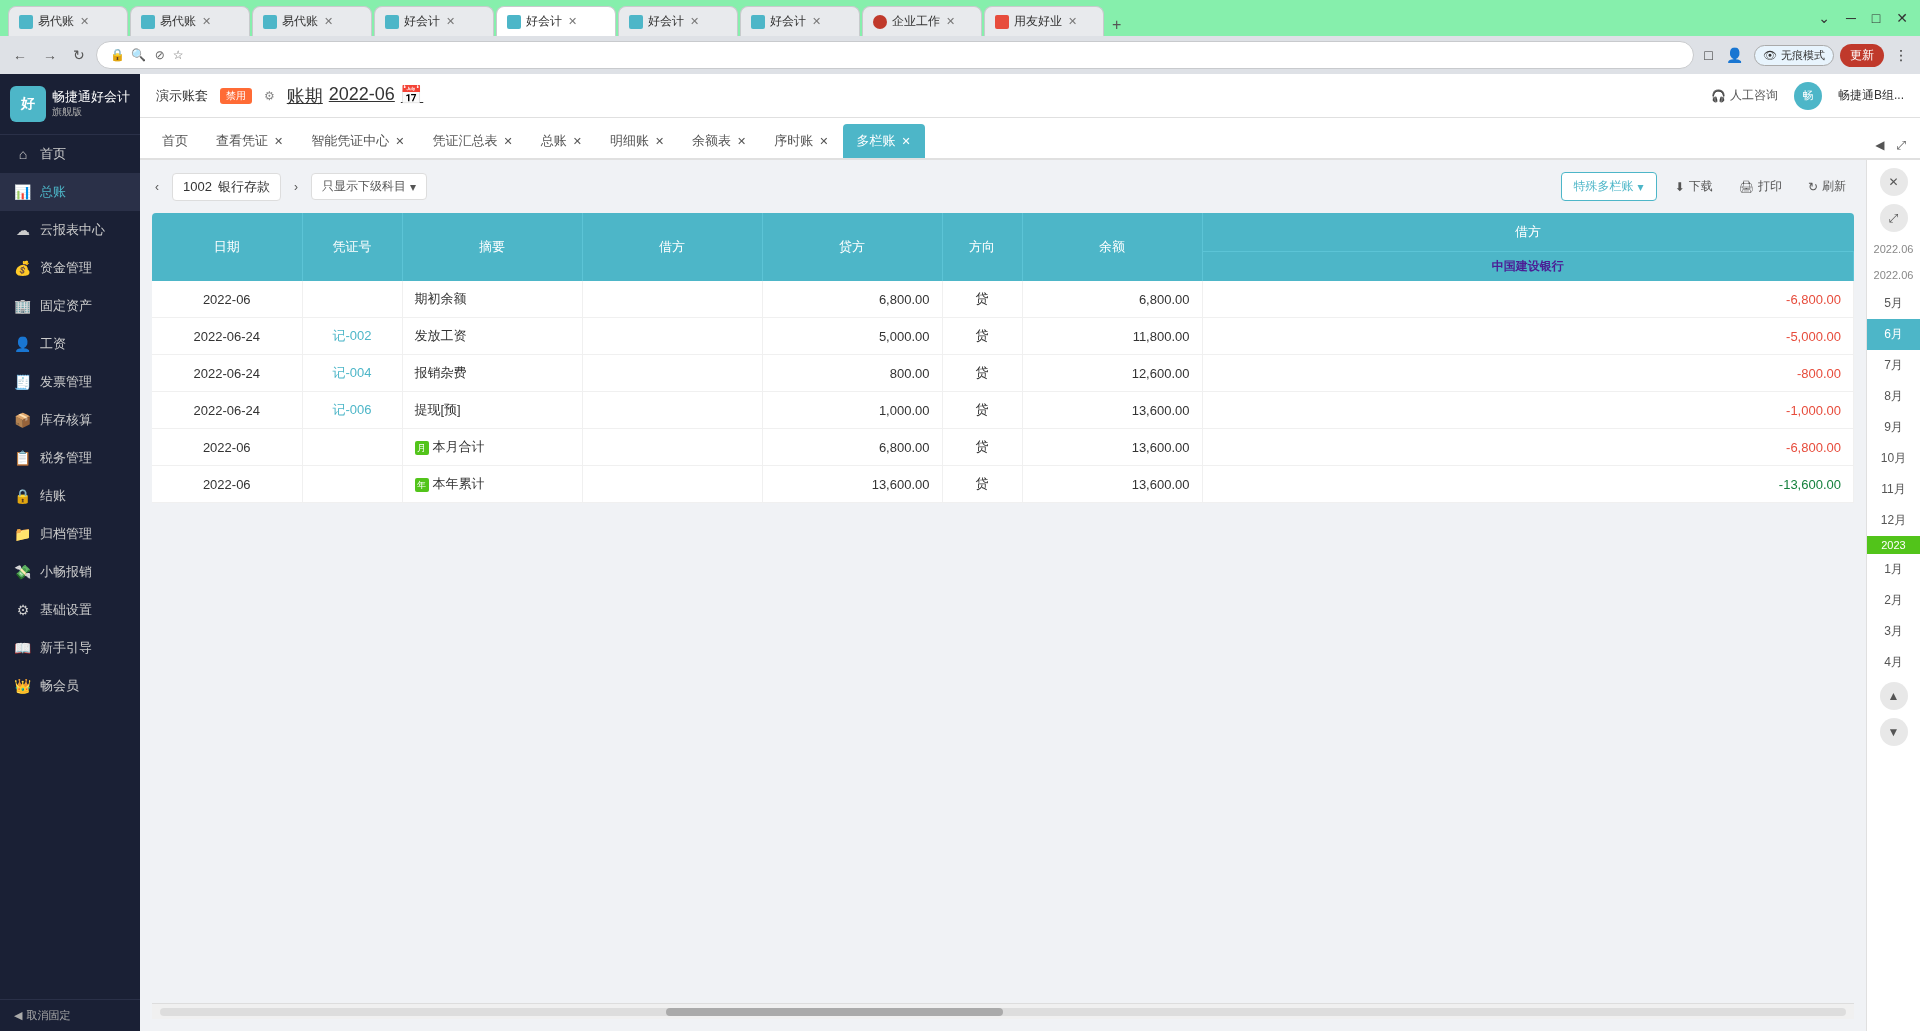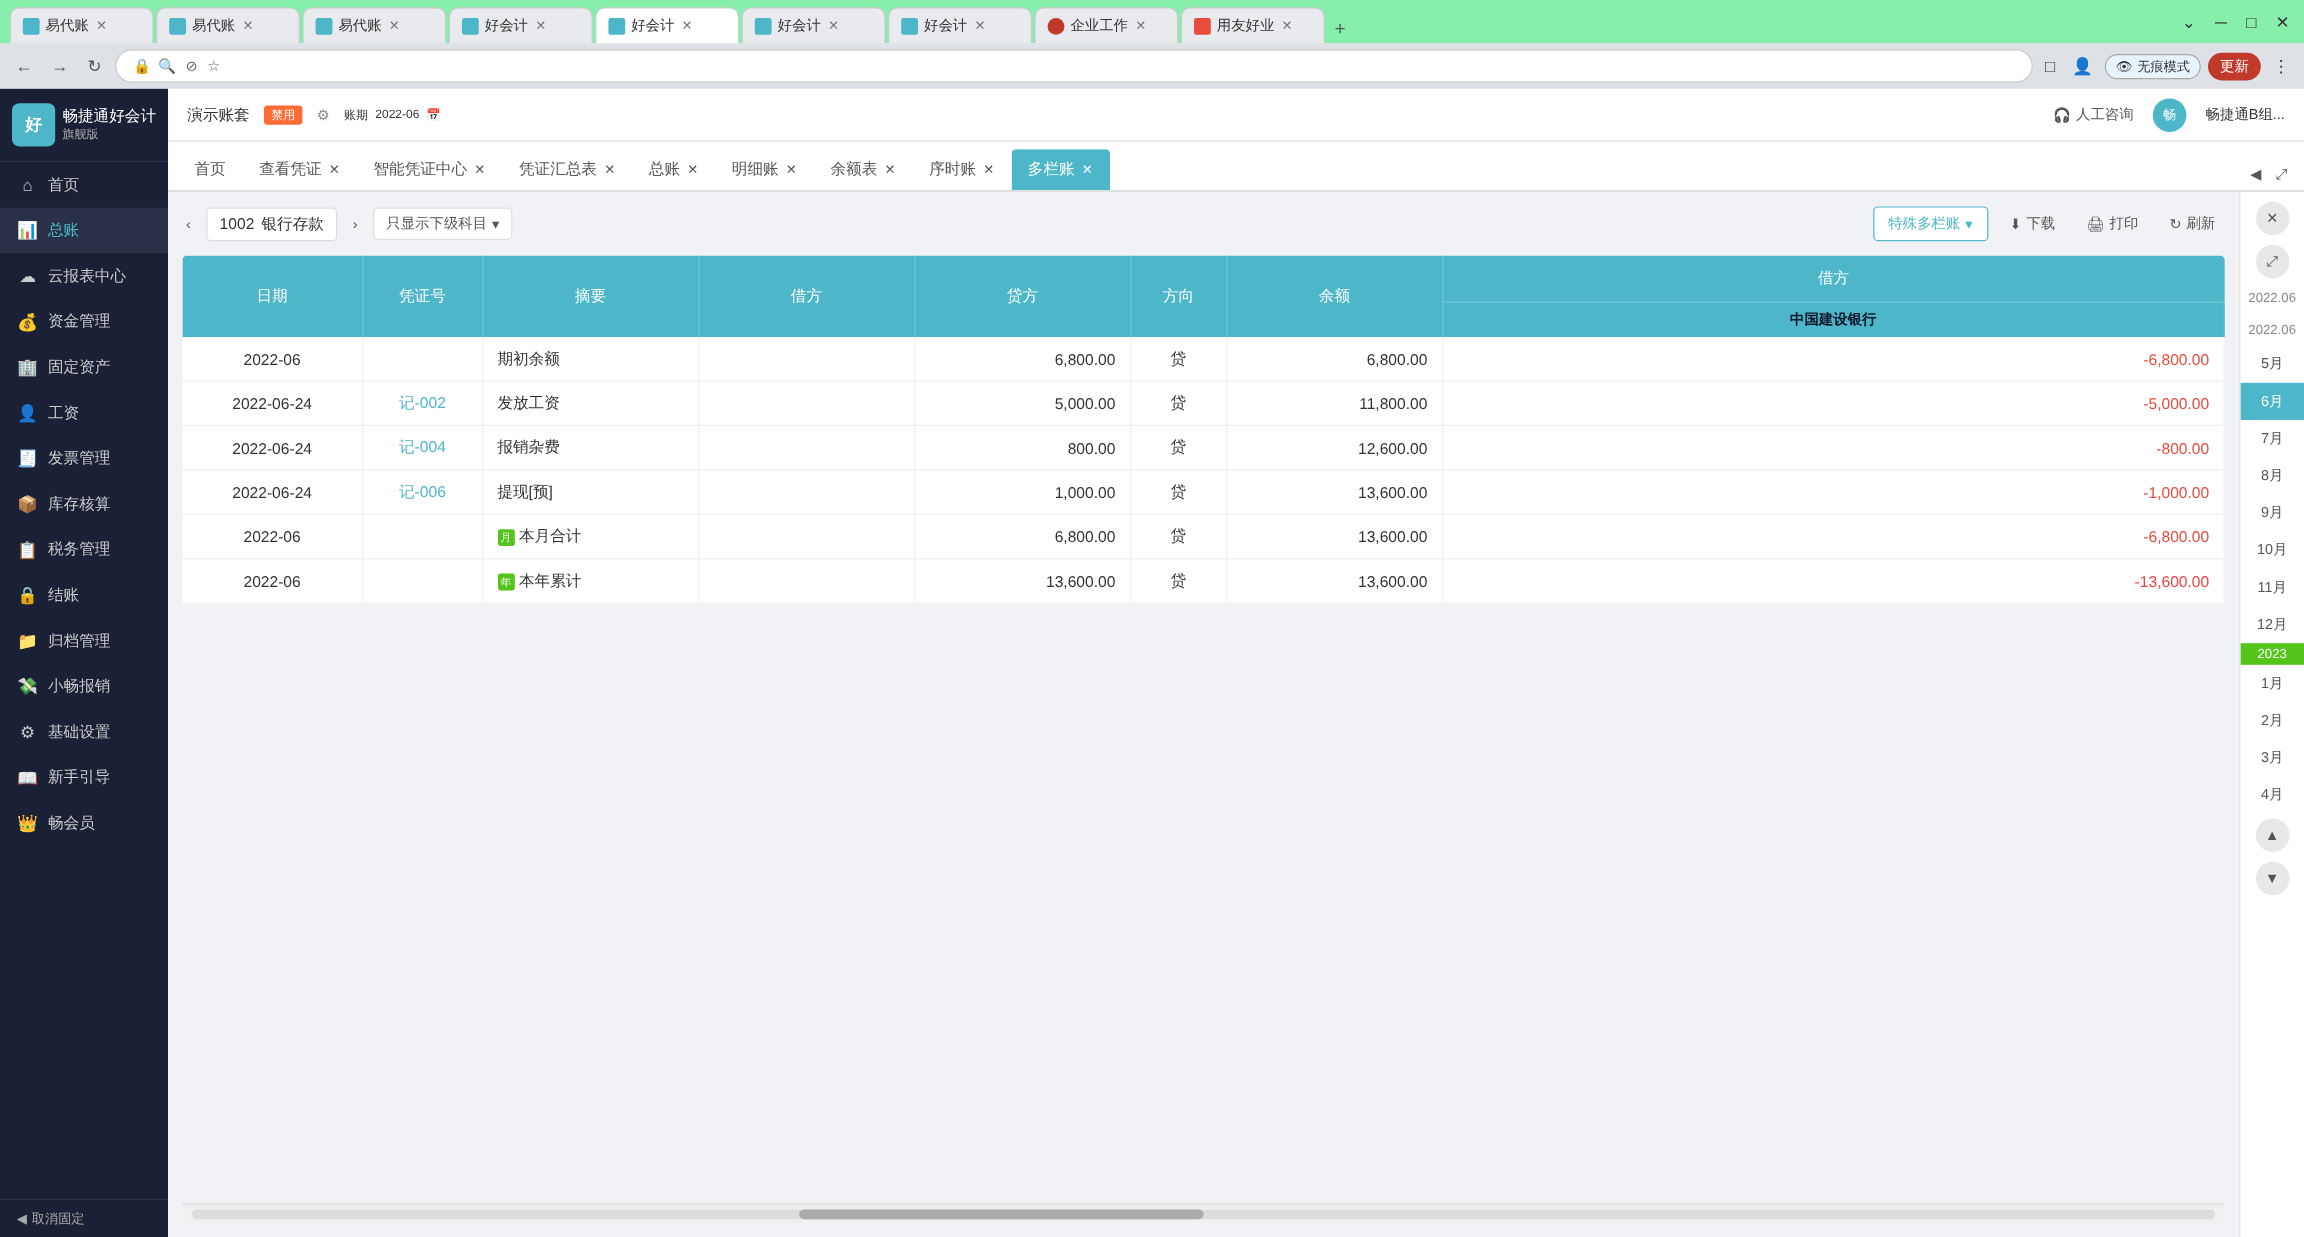--- a/index.html
+++ b/index.html
@@ -41,21 +41,21 @@
     .sidebar-item.active { background: #2a3048; color: #4db6c8; }
     .sidebar-item .item-icon { font-size: 14px; width: 18px; text-align: center; }
 
     
     .main-content { flex: 1; display: flex; flex-direction: column; background: #f0f2f5; overflow: hidden; }
 
     
     .top-bar { background: #fff; height: 44px; display: flex; align-items: center; padding: 0 16px; gap: 12px; border-bottom: 1px solid #e0e0e0; }
     .account-name { font-size: 13px; color: #333; }
     .account-badge { background: #ff6b35; color: #fff; font-size: 10px; padding: 1px 6px; border-radius: 3px; }
-    .period-section { display: flex; align-items: center; gap: 6px; font-size: 10px; color: #333; }
+    .period-section { display: flex; align-items: flex-start; gap: 6px; font-size: 18px; color: #333; text-decoration: underline; }
     .top-bar-right { margin-left: auto; display: flex; align-items: center; gap: 16px; }
     .consult-btn { display: flex; align-items: center; gap: 4px; color: #555; font-size: 12px; cursor: pointer; }
     .user-avatar { width: 28px; height: 28px; border-radius: 50%; background: #4db6c8; display: flex; align-items: center; justify-content: center; color: #fff; font-size: 11px; }
     .user-name { font-size: 12px; color: #333; }
 
     
     .tab-nav { background: #fff; height: 42px; display: flex; align-items: flex-end; padding: 0 8px; border-bottom: 2px solid #e0e0e0; overflow-x: auto; }
     .nav-tab { display: flex; align-items: center; padding: 8px 14px; font-size: 13px; color: #555; cursor: pointer; border-bottom: 2px solid transparent; margin-bottom: -2px; white-space: nowrap; }
     .nav-tab.active { color: #fff; background: #4db6c8; border-radius: 4px 4px 0 0; }
     .nav-tab-close { margin-left: 6px; font-size: 11px; color: inherit; }
@@ -73,21 +73,21 @@
     .toolbar-right { margin-left: auto; display: flex; align-items: center; gap: 10px; }
     .multi-col-btn { border: 1px solid #4db6c8; color: #4db6c8; background: #fff; border-radius: 4px; padding: 5px 12px; font-size: 12px; cursor: pointer; display: flex; align-items: center; gap: 4px; }
     .action-btn { display: flex; align-items: center; gap: 4px; color: #555; font-size: 12px; cursor: pointer; padding: 4px 8px; }
 
     
     .ledger-table { flex: 1; overflow: hidden; border-radius: 4px; }
     table { width: 100%; border-collapse: collapse; }
     .table-header { background: #4db6c8; color: #fff; }
     .table-header th { padding: 10px 12px; text-align: center; font-size: 13px; font-weight: normal; border-right: 1px solid #5cc4d6; margin-left: 13px; }
     .table-header th:last-child { border-right: none; }
-    .sub-header th { background: #4db6c8; color: #0f172a; padding: 6px 12px; text-align: center; font-size: 12px; border-right: 1px solid #5cc4d6; border-top: 1px solid #5cc4d6; }
+    .sub-header th { background: #4db6c8; color: #4c1d95; padding: 6px 12px; text-align: center; font-size: 12px; border-right: 1px solid #5cc4d6; border-top: 1px solid #5cc4d6; }
     tbody tr { background: #fff; }
     tbody td { padding: 9px 12px; border-bottom: 1px solid #f0f0f0; border-right: 1px solid #f0f0f0; font-size: 13px; color: #333; }
     .td-link { color: #4db6c8; cursor: pointer; text-decoration: none; }
     .summary-icon { display: inline-block; width: 14px; height: 14px; background: #52c41a; border-radius: 2px; color: #fff; font-size: 9px; text-align: center; line-height: 14px; margin-right: 4px; }
 
     
     .right-calendar { width: 54px; background: #fff; border-left: 1px solid #e0e0e0; display: flex; flex-direction: column; align-items: center; overflow-y: auto; padding: 4px 0; }
     .cal-item { width: 100%; text-align: center; padding: 7px 4px; font-size: 12px; color: #555; cursor: pointer; }
     .cal-item.active { background: #4db6c8; color: #fff; }
     .cal-item.year-badge { background: #52c41a; color: #fff; font-size: 11px; padding: 3px 4px; }
@@ -432,21 +432,21 @@
                   <td style="text-align: right; color: rgb(231, 76, 60);">-6,800.00</td>
                 </tr>
                 <tr>
                   <td style="text-align: center;">2022-06</td>
                   <td style="text-align: center;"></td>
                   <td style="text-align: left;"><span class="summary-icon">年</span>本年累计</td>
                   <td style="text-align: right;"></td>
                   <td style="text-align: right;">13,600.00</td>
                   <td style="text-align: center;">贷</td>
                   <td style="text-align: right;">13,600.00</td>
-                  <td style="text-align: right; color: #ef4444;">-13,600.00</td>
+                  <td style="text-align: right; color: #15803d;">-13,600.00</td>
                 </tr>
               </tbody>
           </table>
         </div>
 
         <div class="scrollbar-area">
           <div class="scrollbar-track">
             <div class="scrollbar-thumb"></div>
           </div>
         </div>

